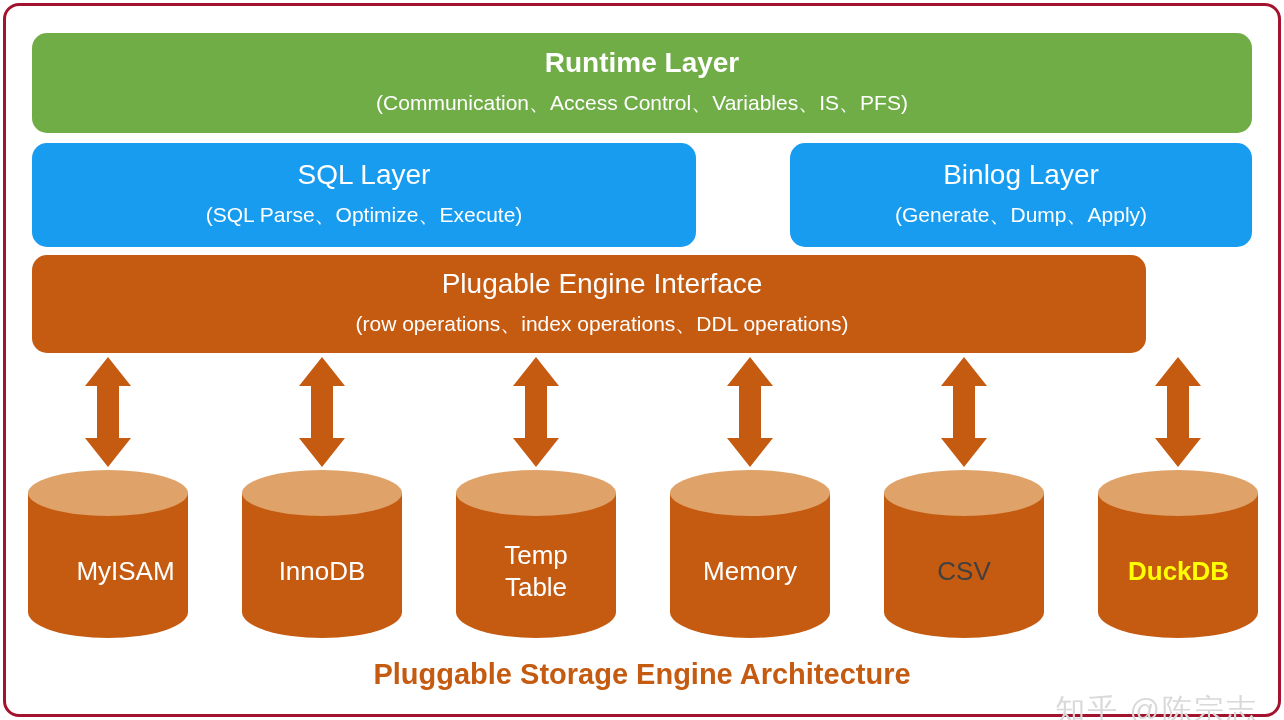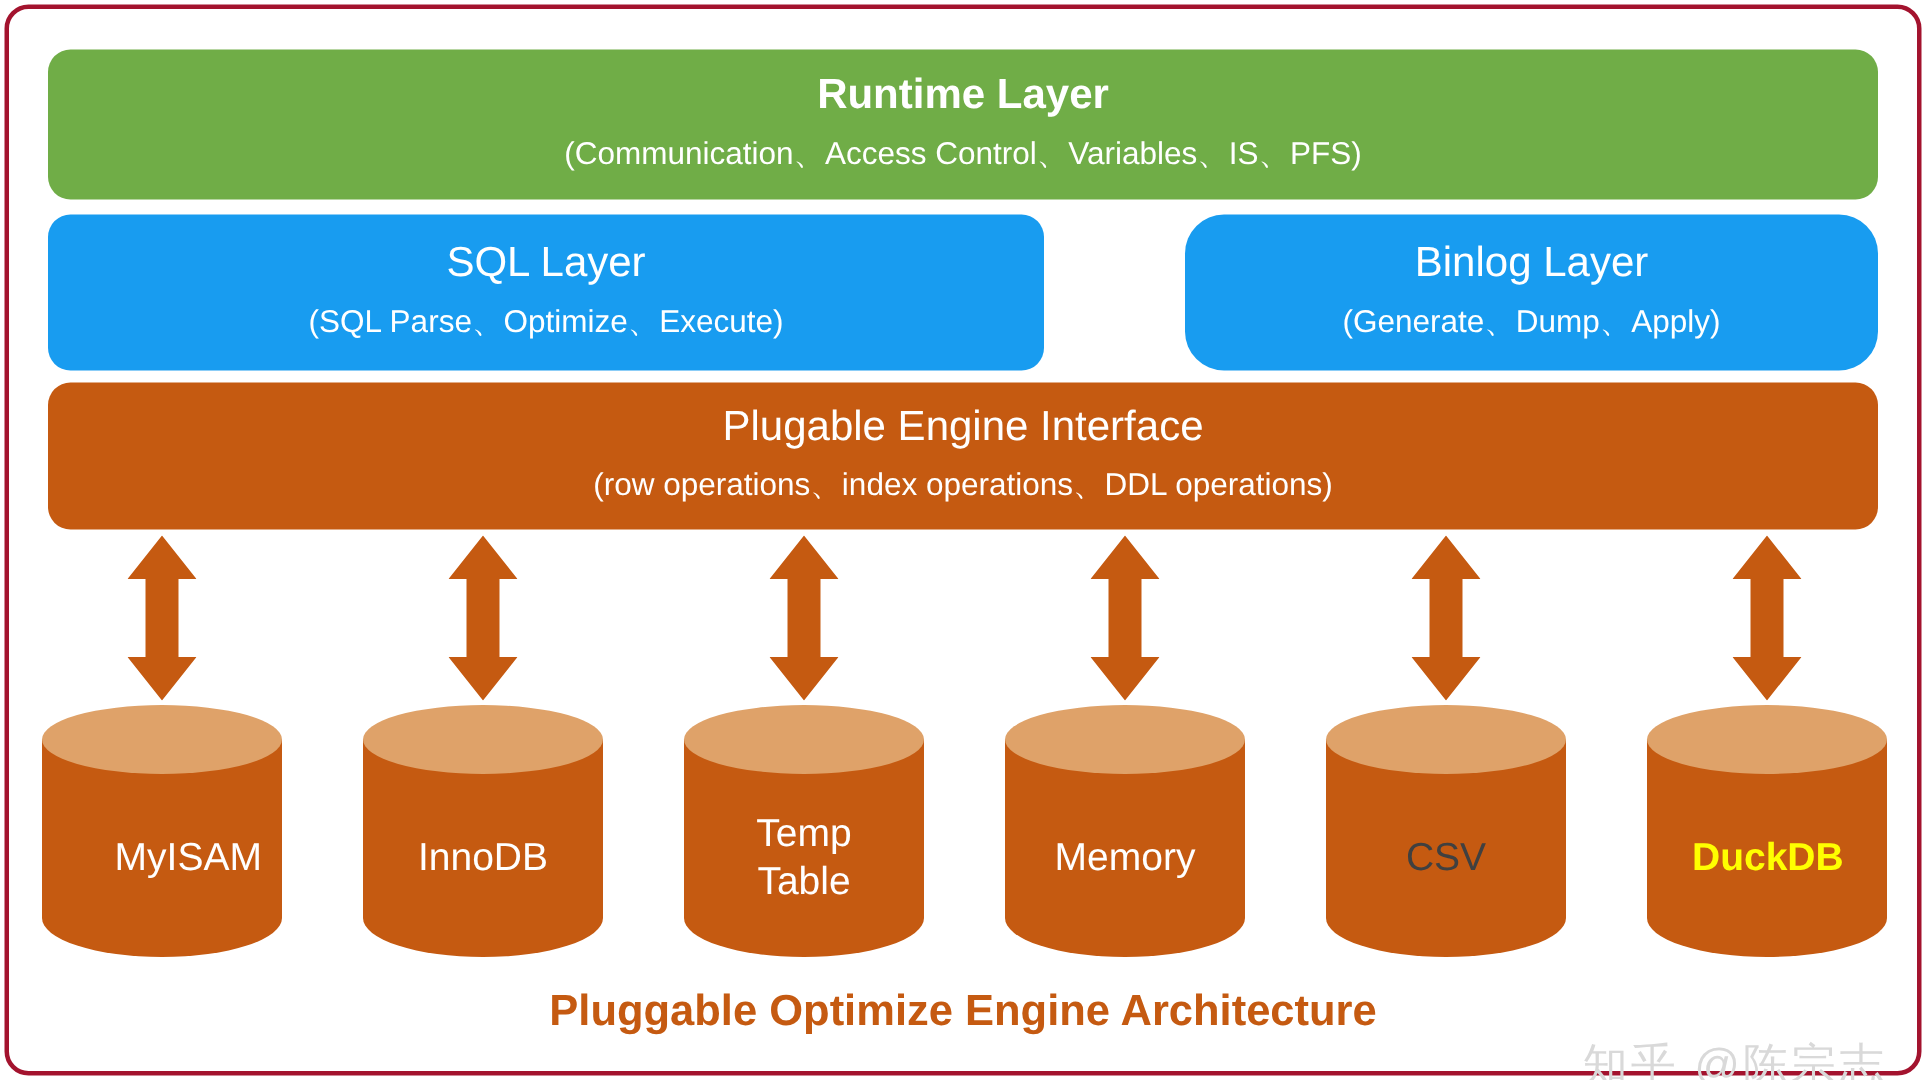--- a/index.html
+++ b/index.html
@@ -28,25 +28,25 @@
     background: var(--runtime-green, #70AD47);
   }
   #runtime-layer .box-title { font-weight: 700; }
   #sql-layer {
     left: 32px; top: 143px; width: 664px; height: 104px;
     background: var(--layer-blue, #189CF0);
   }
   #binlog-layer {
     left: 790px; top: 143px; width: 462px; height: 104px;
     background: var(--layer-blue, #189CF0);
-    border-radius: 26px;
   }
   #engine-interface {
-    left: 32px; top: 255px; width: 1220px; height: 98px;
+    left: 32px; top: 255px; width: 1088px; height: 98px;
     background: var(--engine-orange, #C55A11);
+    padding-left: 26px;
   }
   .arrow {
     position: absolute; top: 357px;
   }
   .arrow polygon { fill: var(--arrow-orange, #C55A11); }
   .cylinder {
     position: absolute; top: 470px; width: 160px; height: 168px;
   }
   .cyl-body {
     position: absolute; left: 0; right: 0; top: 23px; bottom: 0;
@@ -157,14 +157,14 @@
     </div>
 </div>
 <div class="cylinder" style="left:1098px">
   <div class="cyl-body"></div>
   <div class="cyl-top"></div>
   <div class="cyl-label" style="color: rgb(255, 255, 0); font-weight: bold;">
       <span>DuckDB</span>
     </div>
 </div>
 
-<div id="caption">Pluggable Optimize Engine Architecture</div>
+<div id="caption">Pluggable Storage Engine Architecture</div>
 <div id="watermark">知乎 @陈宗志</div>
 
 </body></html>

